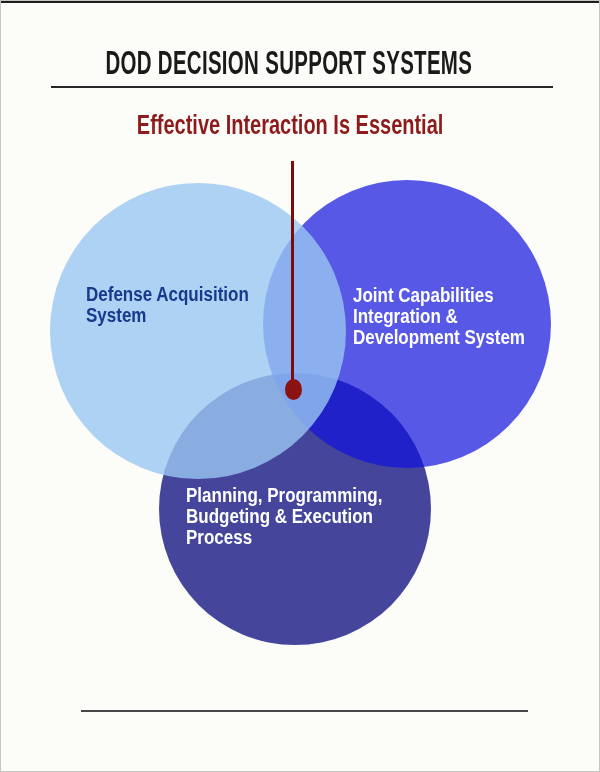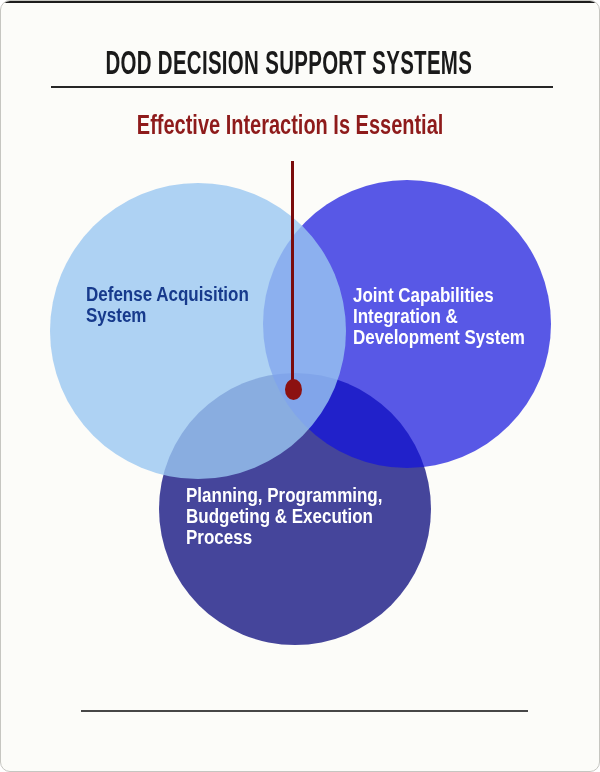--- a/index.html
+++ b/index.html
@@ -58,21 +58,21 @@
     transform: scaleX(0.85); transform-origin: 0 0;
     white-space: nowrap;
   }
   .label-left   { left: 85px;  top: 283px; }
   .label-right  { left: 352px; top: 284px; }
   .label-bottom { left: 185px; top: 484px; }
 </style>
 </head>
 <body>
 
-<div class="slide" style="background: rgb(252, 252, 249); border-radius: 10px;">
+<div class="slide" style="background: rgb(252, 252, 249);">
 
   <div class="top-edge"></div>
 
   <div class="title-wrap">
     <span class="title-text" style="color: rgb(26, 26, 26);">DOD DECISION SUPPORT SYSTEMS</span>
   </div>
 
   <div class="rule rule-top"></div>
 
   <div class="subtitle-wrap">

